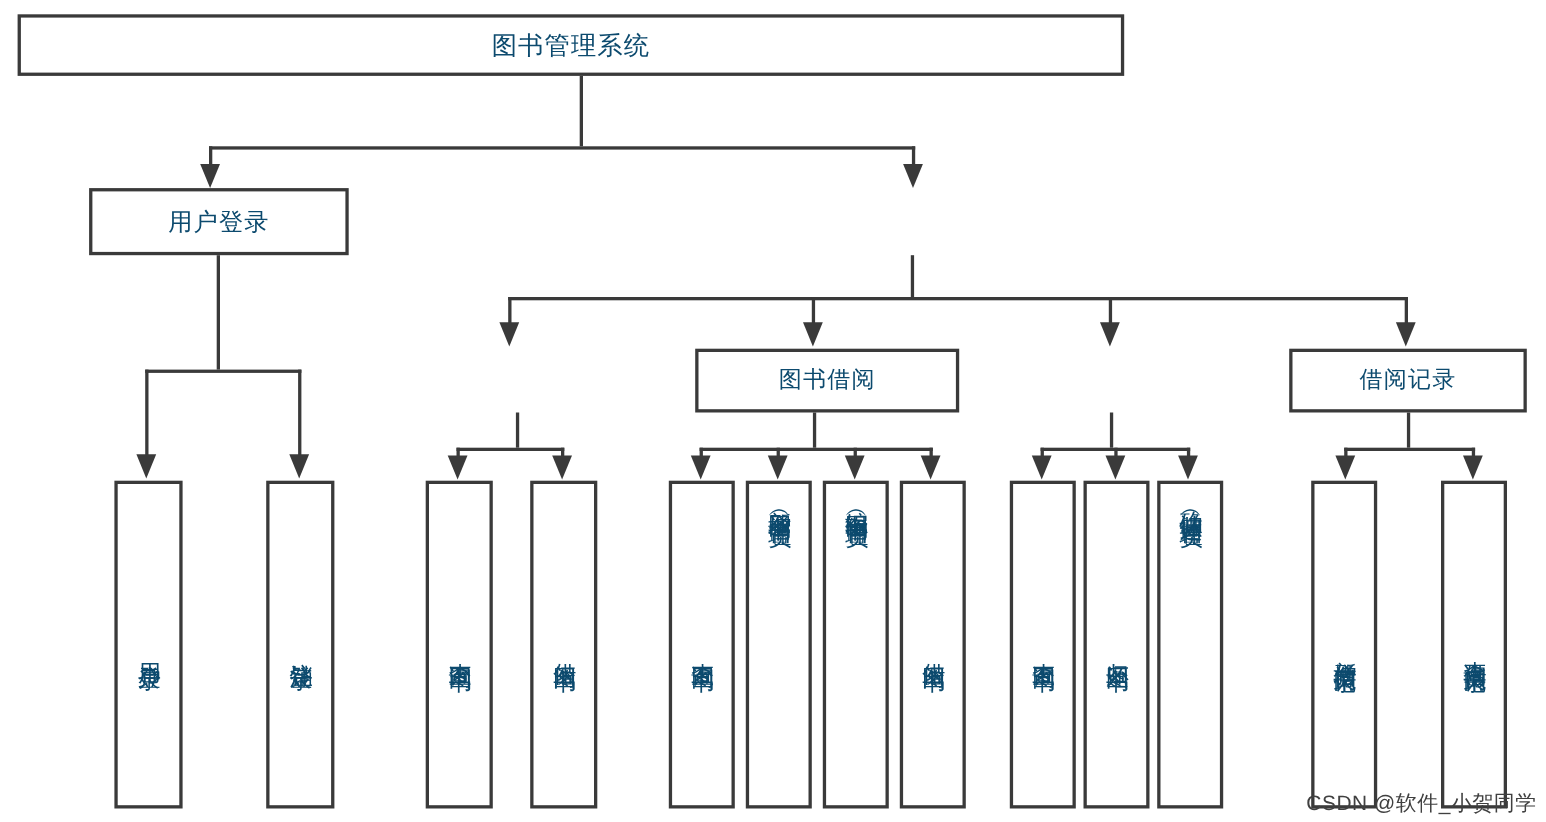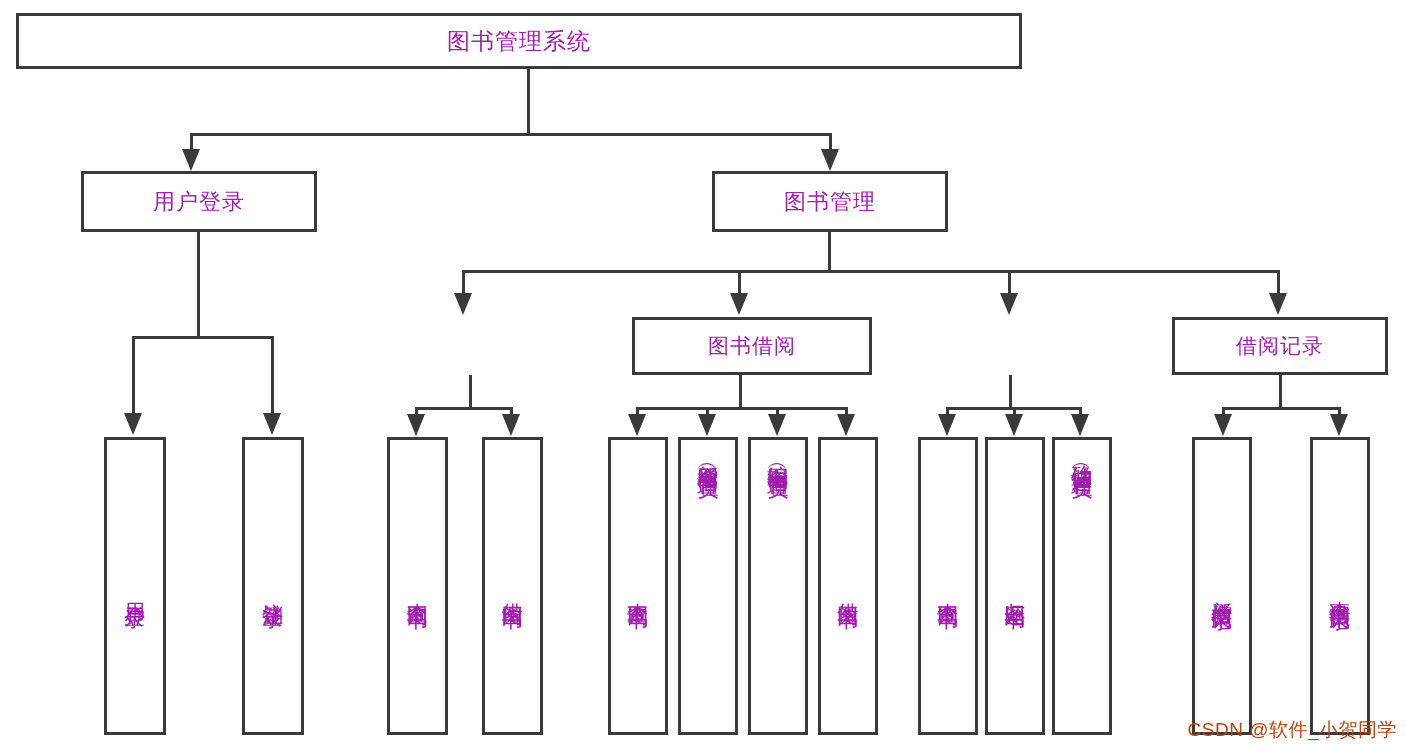--- a/index.html
+++ b/index.html
@@ -19,21 +19,21 @@
   }
   
   .node {
     position: absolute;
     box-sizing: border-box;
     border: 3px solid #3a3a3a;
     background: #ffffff;
     display: flex;
     align-items: center;
     justify-content: center;
-    color: #a21caf;
+    color: #0c4a6e;
   }
   .node .label {
     font-size: 22px;
     line-height: 1.15;
     letter-spacing: 1px;
     white-space: nowrap;
   }
   .node.root .label { font-size: 23px; }
   .node.lvl2 .label { font-size: 22px; }
   .node.lvl3 .label { font-size: 21px; }
@@ -74,21 +74,21 @@
     border-right: 9px solid transparent;
     border-top: 22px solid #3a3a3a;
   }
 
   
   #watermark {
     position: absolute;
     right: 8px;
     bottom: 4px;
     font-size: 19px;
-    color: #c2410c;
+    color: #404040;
     letter-spacing: 0.5px;
     white-space: nowrap;
     user-select: none;
   }
 </style>
 </head>
 <body>
 
 <div id="canvas">
 
@@ -102,23 +102,20 @@
 
   <div class="vline" style="left:190px; top:133px; width:3px; height:22px;"></div>
   <div class="arrow" style="left:182px; top:149px;"></div>
   <div class="vline" style="left:829px; top:133px; width:3px; height:22px;"></div>
   <div class="arrow" style="left:821px; top:149px;"></div>
 
   <div class="node lvl2" style="left:81px; top:171px; width:236px; height:61px;">
     <span class="label">用户登录</span>
   </div>
 
-  <div class="node lvl2" style="left:712px; top:171px; width:236px; height:61px;">
-    <span class="label">图书管理</span>
-  </div>
 
   <div class="vline" style="left:197px; top:232px; width:3px; height:104px;"></div>
   <div class="hline" style="left:132px; top:336px; width:142px; height:3px;"></div>
   <div class="vline" style="left:132px; top:336px; width:3px; height:80px;"></div>
   <div class="arrow" style="left:124px; top:413px;"></div>
   <div class="vline" style="left:271px; top:336px; width:3px; height:80px;"></div>
   <div class="arrow" style="left:263px; top:413px;"></div>
 
   <div class="vline" style="left:828px; top:232px; width:3px; height:38px;"></div>
   <div class="hline" style="left:462px; top:270px; width:817px; height:3px;"></div>

